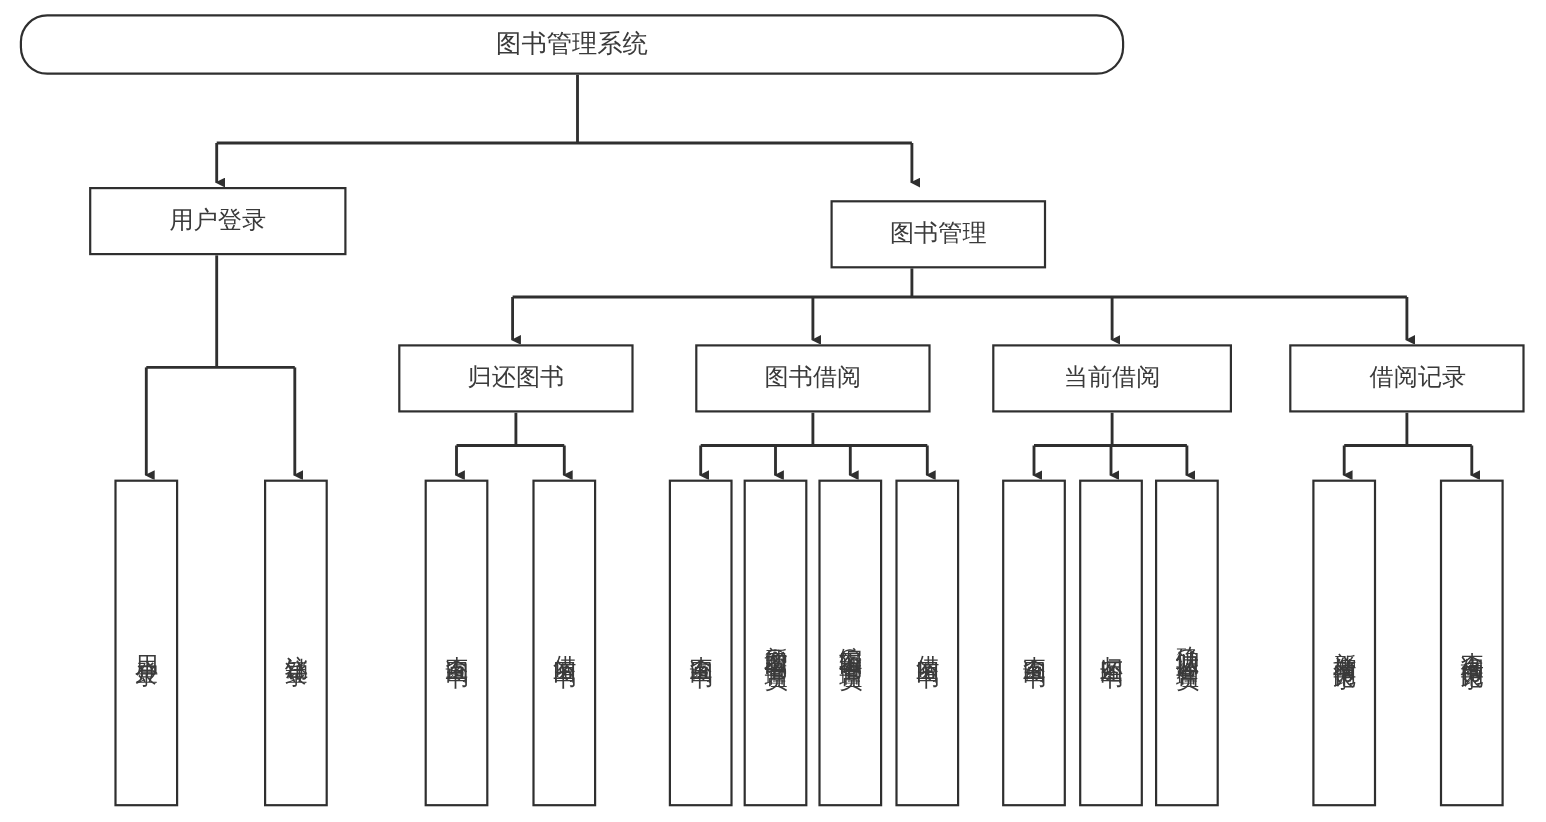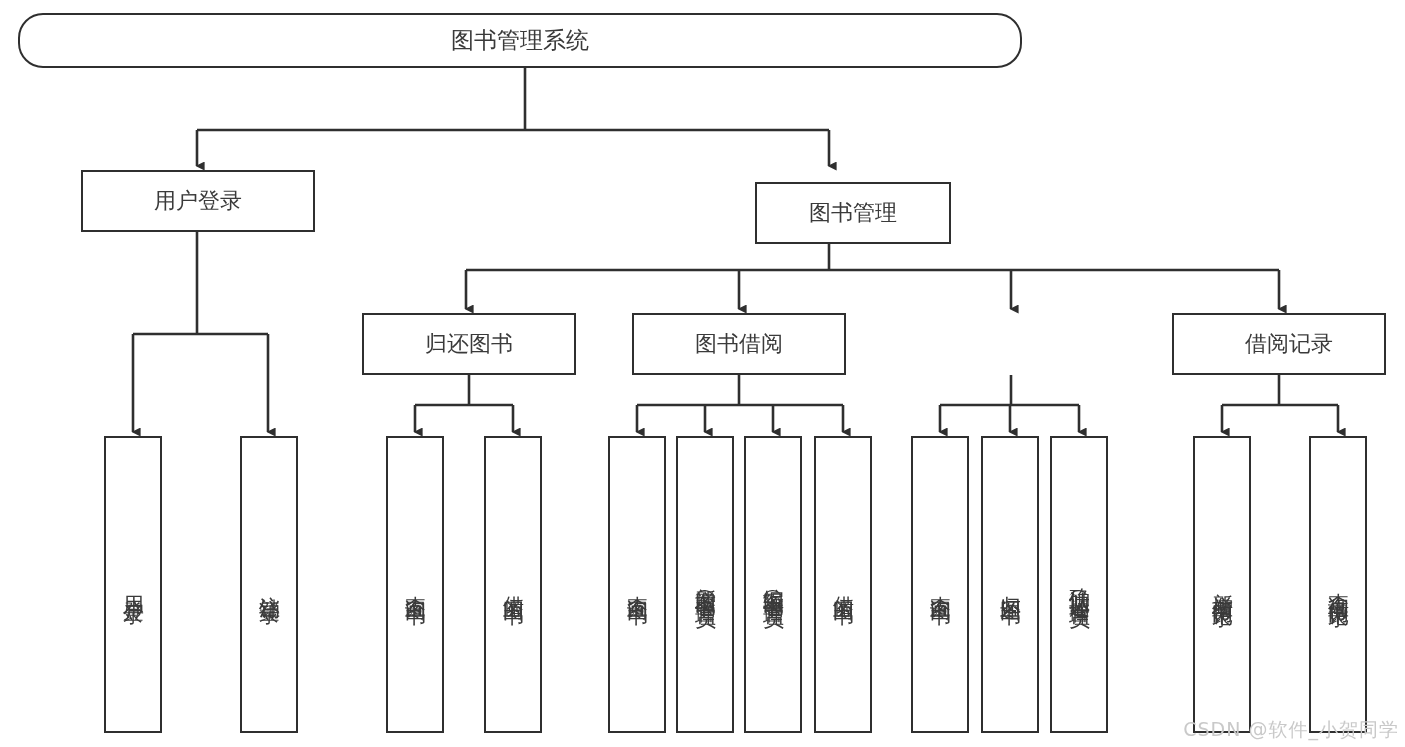--- a/index.html
+++ b/index.html
@@ -131,20 +131,23 @@
   <div class="node branch" style="left:711px; top:182px; width:196px; height:62px;margin-left:44px;">
     <span>图书管理</span>
   </div>
 
   <div class="node branch" style="left:362px; top:313px; width:214px; height:62px;">
     <span>归还图书</span>
   </div>
   <div class="node branch" style="left:632px; top:313px; width:214px; height:62px;text-align:right;">
     <span>图书借阅</span>
   </div>
+  <div class="node branch" style="left:902px; top:313px; width:218px; height:62px;">
+    <span>当前借阅</span>
+  </div>
   <div class="node branch" style="left:1172px; top:313px; width:214px; height:62px;padding-left:20px;">
     <span>借阅记录</span>
   </div>
 
   <div class="node leaf" style="left:104px; top:436px; width:58px; height:297px;">
     <span class="vtext">用户登录</span>
   </div>
   <div class="node leaf" style="left:240px; top:436px; width:58px; height:297px;">
     <span class="vtext">注销登录</span>
   </div>
@@ -179,15 +182,14 @@
     <span class="vtext">确认归还（管理员）</span>
   </div>
 
   <div class="node leaf" style="left:1193px; top:436px; width:58px; height:297px;">
     <span class="vtext">新增借阅记录</span>
   </div>
   <div class="node leaf" style="left:1309px; top:436px; width:58px; height:297px;">
     <span class="vtext">查询借阅记录</span>
   </div>
 
-  <div class="watermark">CSDN @软件_小贺同学</div>
 
 </div>
 
 </body></html>

